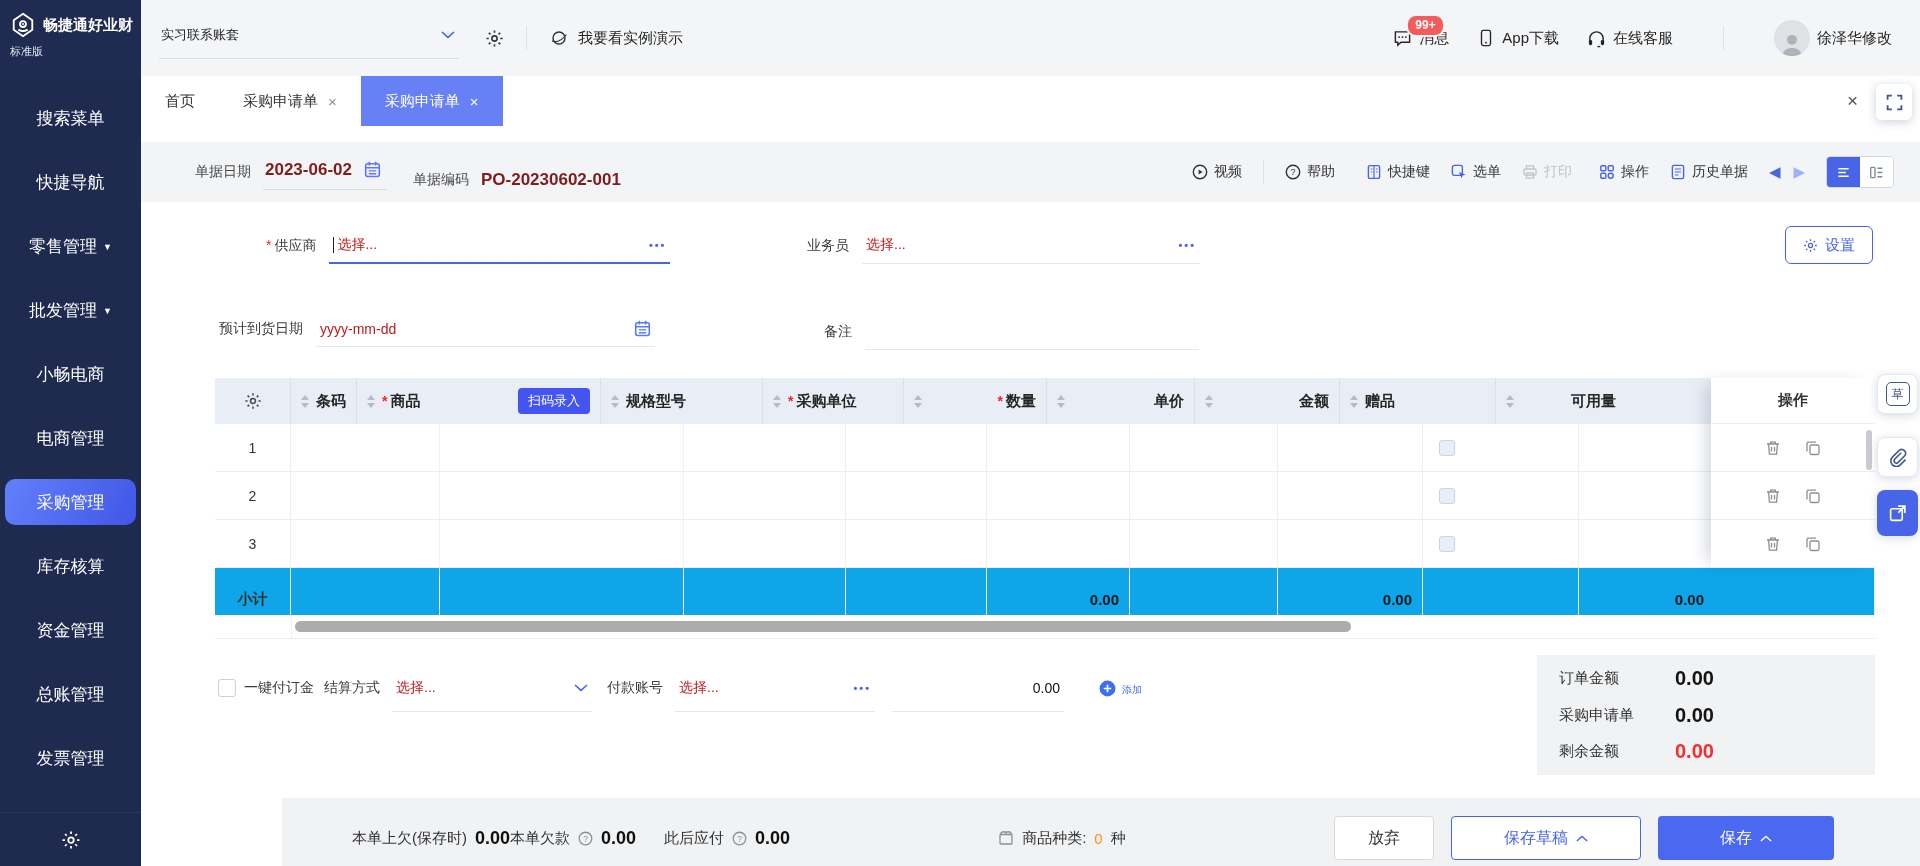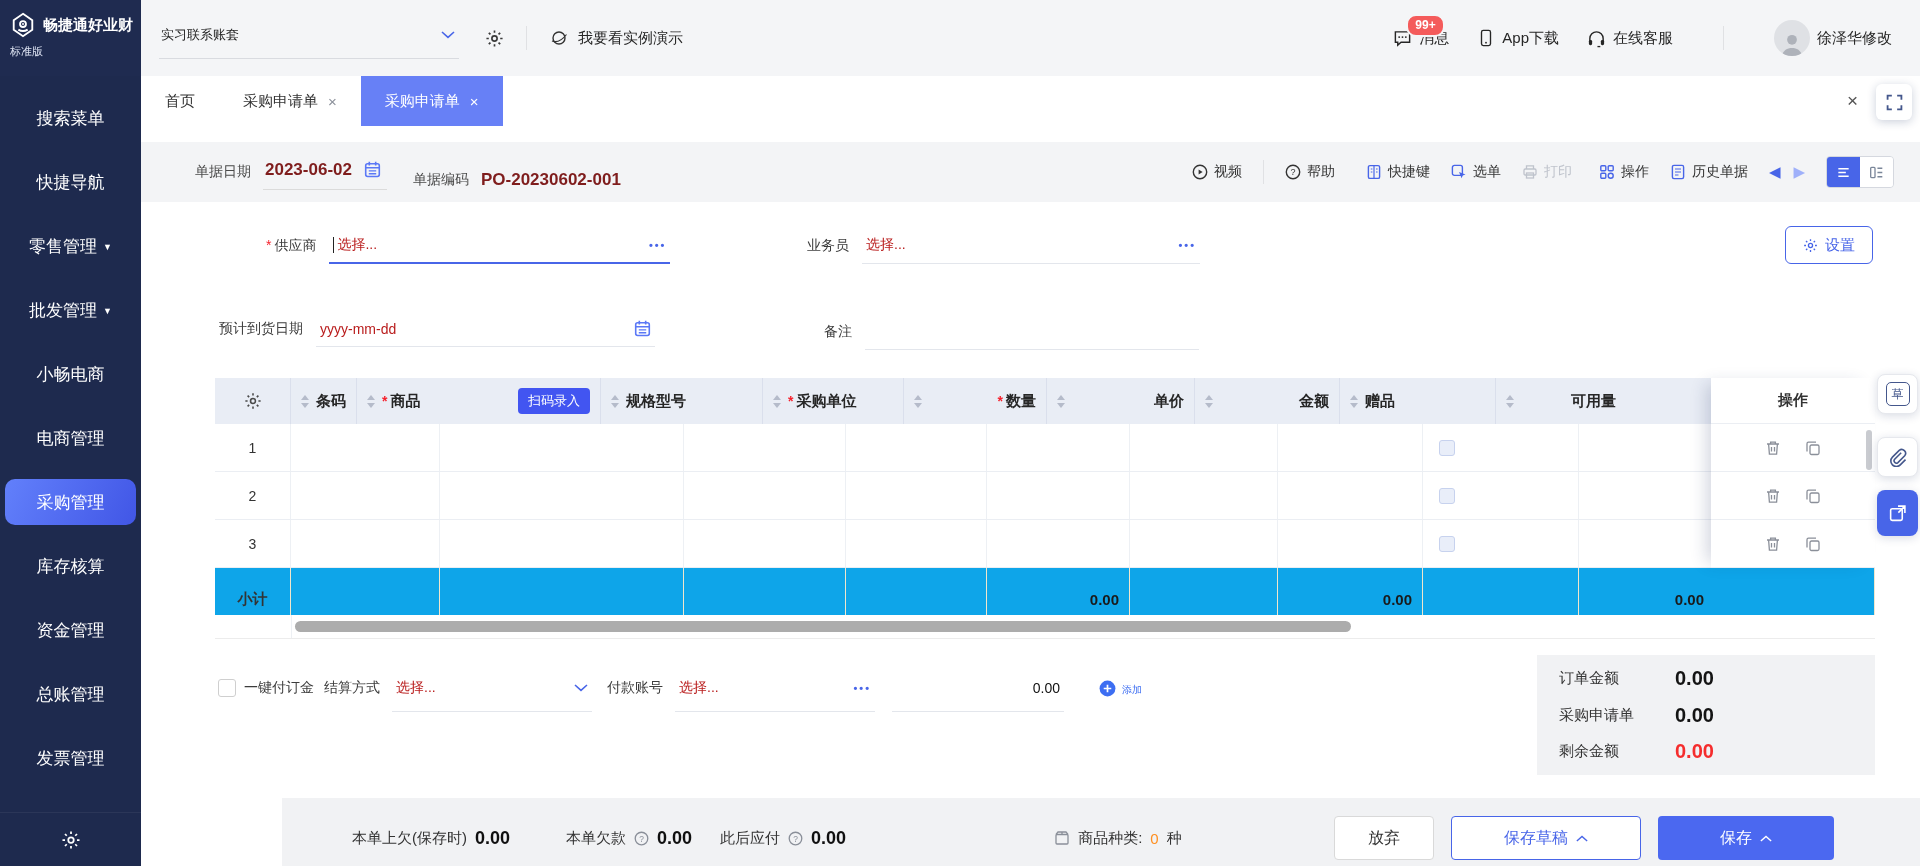--- a/index.html
+++ b/index.html
@@ -748,21 +748,21 @@
           <span class="sum-val red">0.00</span>
         </div>
     </div>
   </div>
 
   <footer class="footer">
     <div class="stat">
       <span>本单上欠(保存时)</span>
       <span class="val">0.00</span>
     </div>
-    <div class="stat" style="margin-left:56px">
+    <div class="stat" style="">
       <span>本单欠款</span>
       <span class="qicon">
           <svg width="15" height="15">
             <use href="#i-question"></use>
           </svg>
         </span>
       <span class="val">0.00</span>
     </div>
     <div class="stat" style="margin-left:28px">
       <span>此后应付</span>

